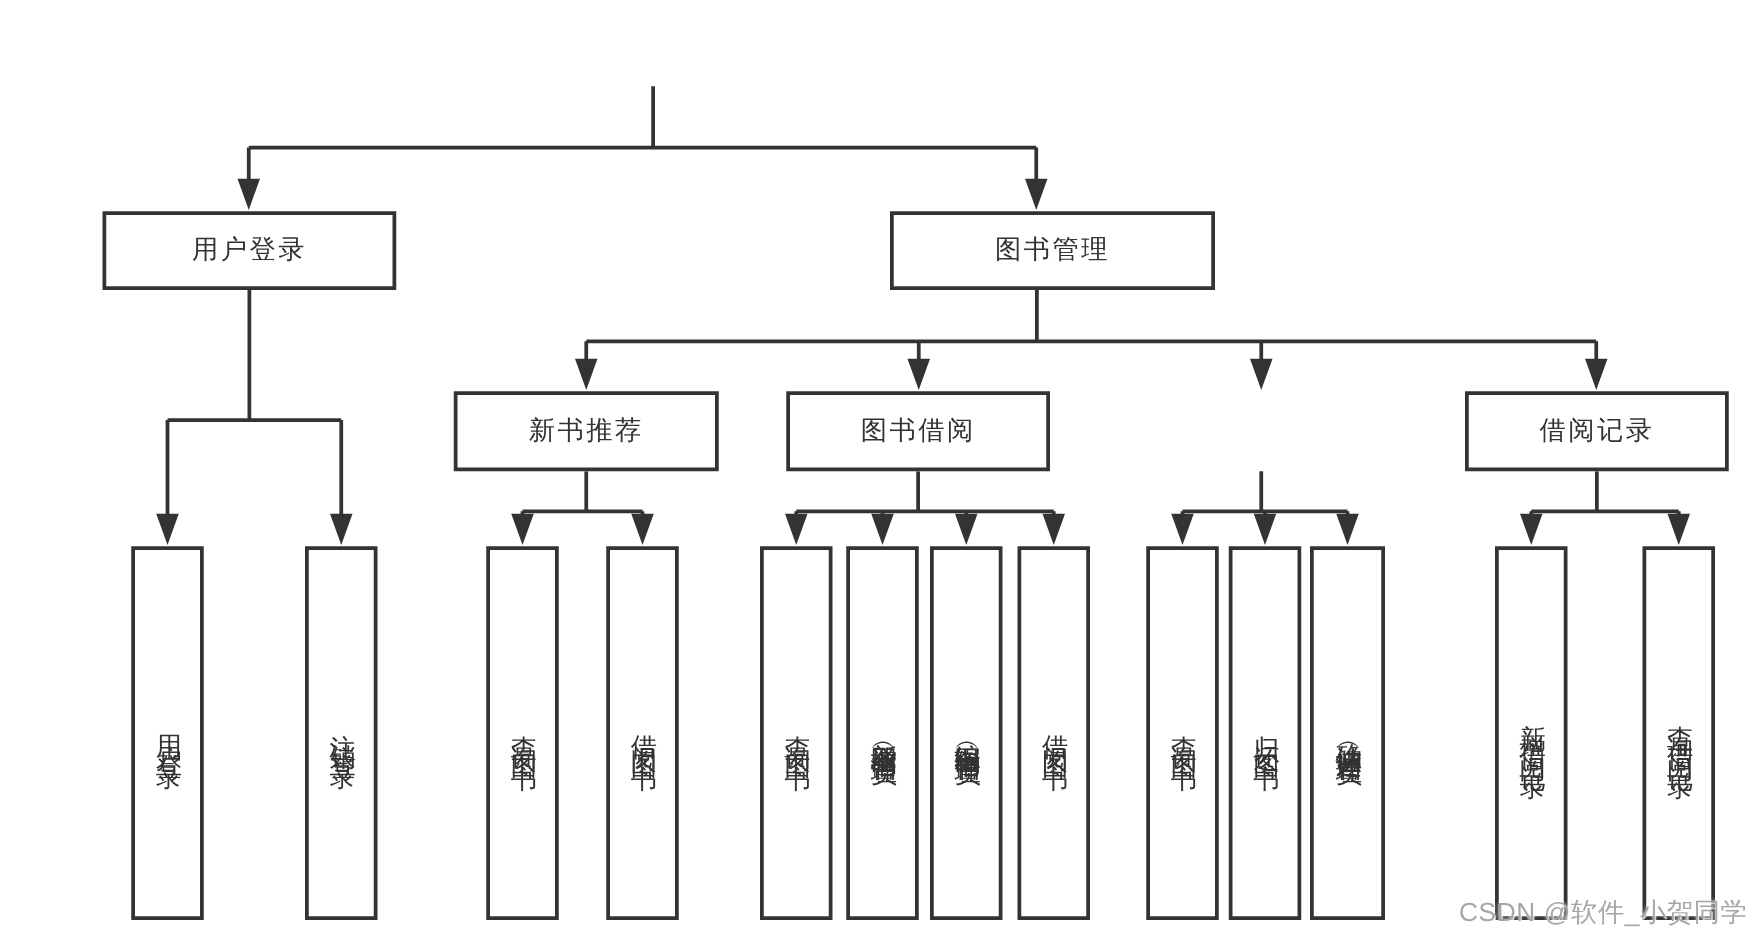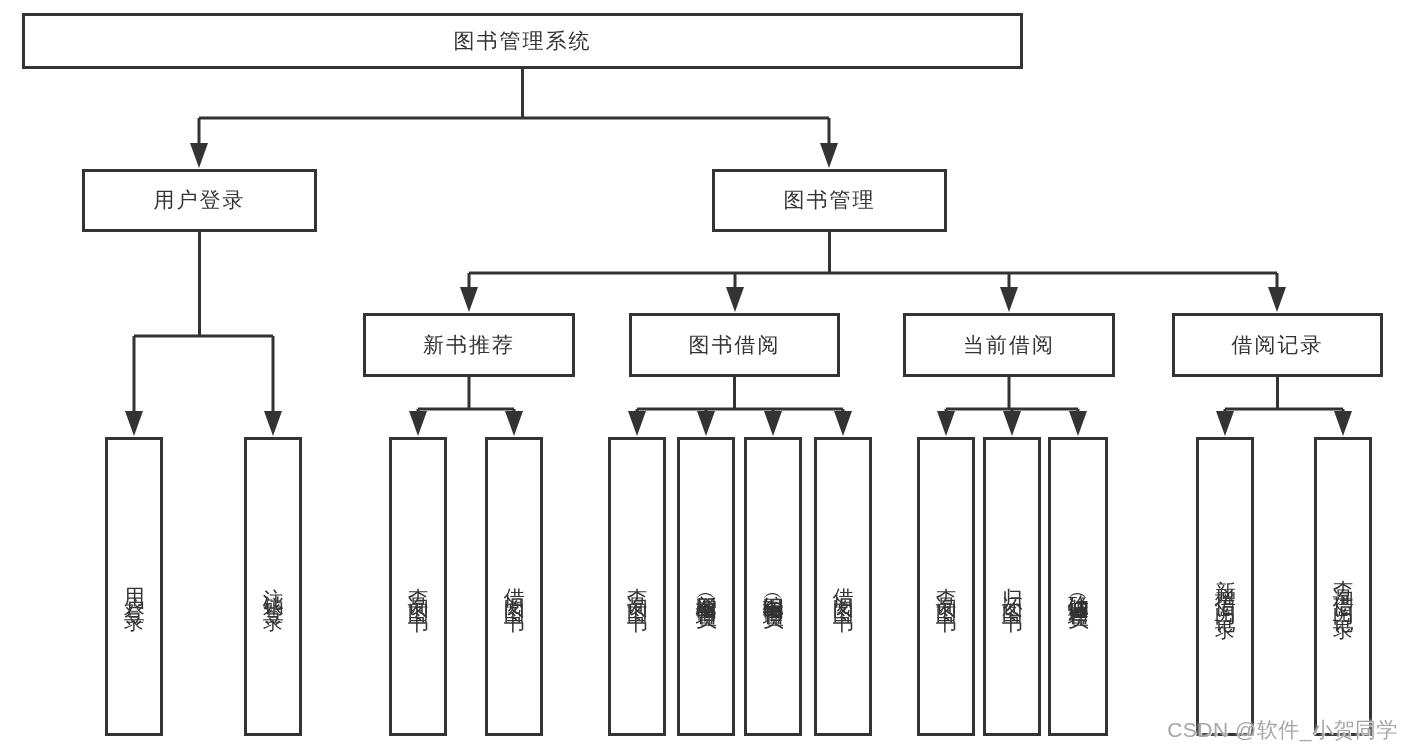--- a/index.html
+++ b/index.html
@@ -110,39 +110,33 @@
       <polygon points="764,411 782,411 773,436"></polygon>
       <polygon points="834,411 852,411 843,436"></polygon>
       <polygon points="937,411 955,411 946,436"></polygon>
       <polygon points="1003,411 1021,411 1012,436"></polygon>
       <polygon points="1069,411 1087,411 1078,436"></polygon>
       <polygon points="1216,411 1234,411 1225,436"></polygon>
       <polygon points="1334,411 1352,411 1343,436"></polygon>
     </g>
   </svg>
 
-  <div class="box h" style="left:22px;top:13px;width:1001px;height:56px">
-    <span>图书管理系统</span>
-  </div>
 
   <div class="box h" style="left:82px;top:169px;width:235px;height:63px">
     <span>用户登录</span>
   </div>
-  <div class="box h" style="left:712px;top:169px;width:235px;height:63px">
+  <div class="box h" style="left:712px;top:169px;width:260px;height:63px">
     <span>图书管理</span>
   </div>
 
   <div class="box h" style="left:629px;top:313px;width:211px;height:64px">
     <span>图书借阅</span>
   </div>
   <div class="box h" style="left:363px;top:313px;width:212px;height:64px">
     <span>新书推荐</span>
-  </div>
-  <div class="box h" style="left:903px;top:313px;width:212px;height:64px">
-    <span>当前借阅</span>
   </div>
   <div class="box h" style="left:1172px;top:313px;width:211px;height:64px">
     <span>借阅记录</span>
   </div>
 
   <div class="box v" style="left:105px;top:437px;width:58px;height:299px">
     <span class="spread">用户登录</span>
   </div>
   <div class="box v" style="left:244px;top:437px;width:58px;height:299px">
     <span class="spread">注销登录</span>

